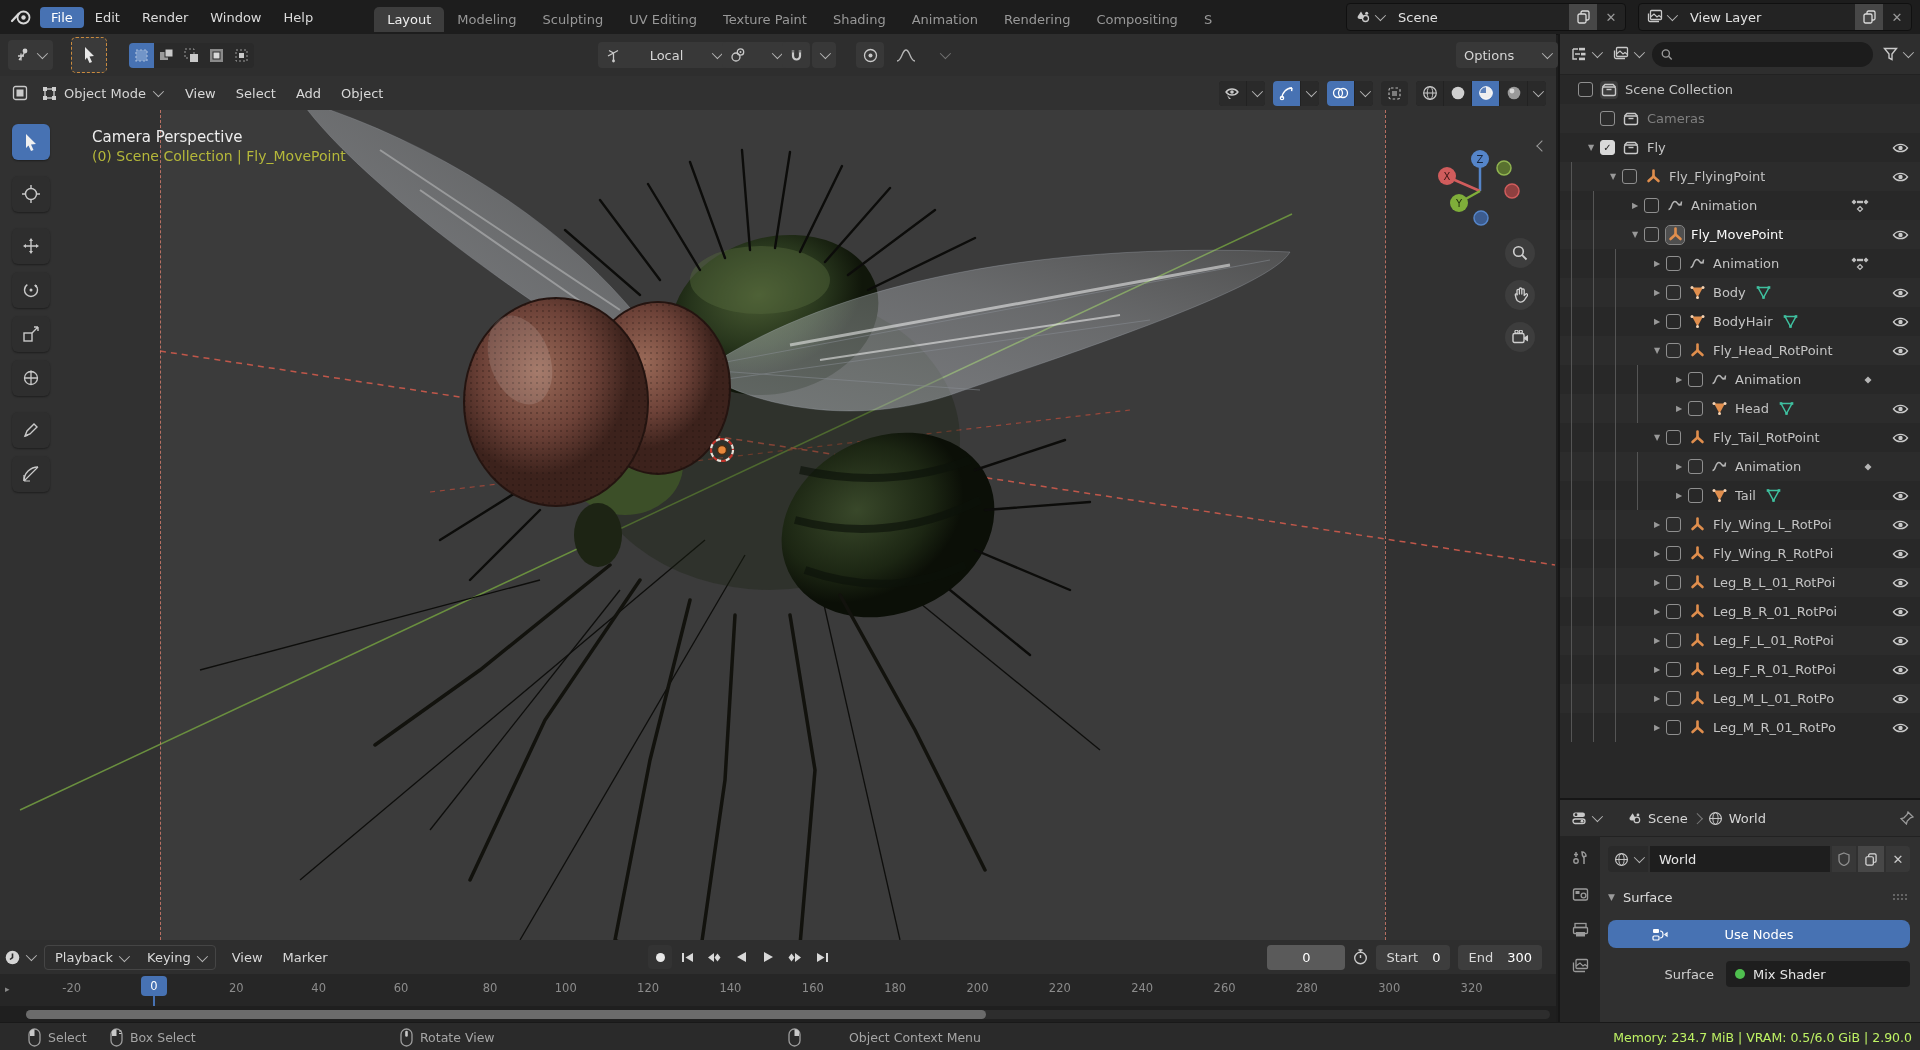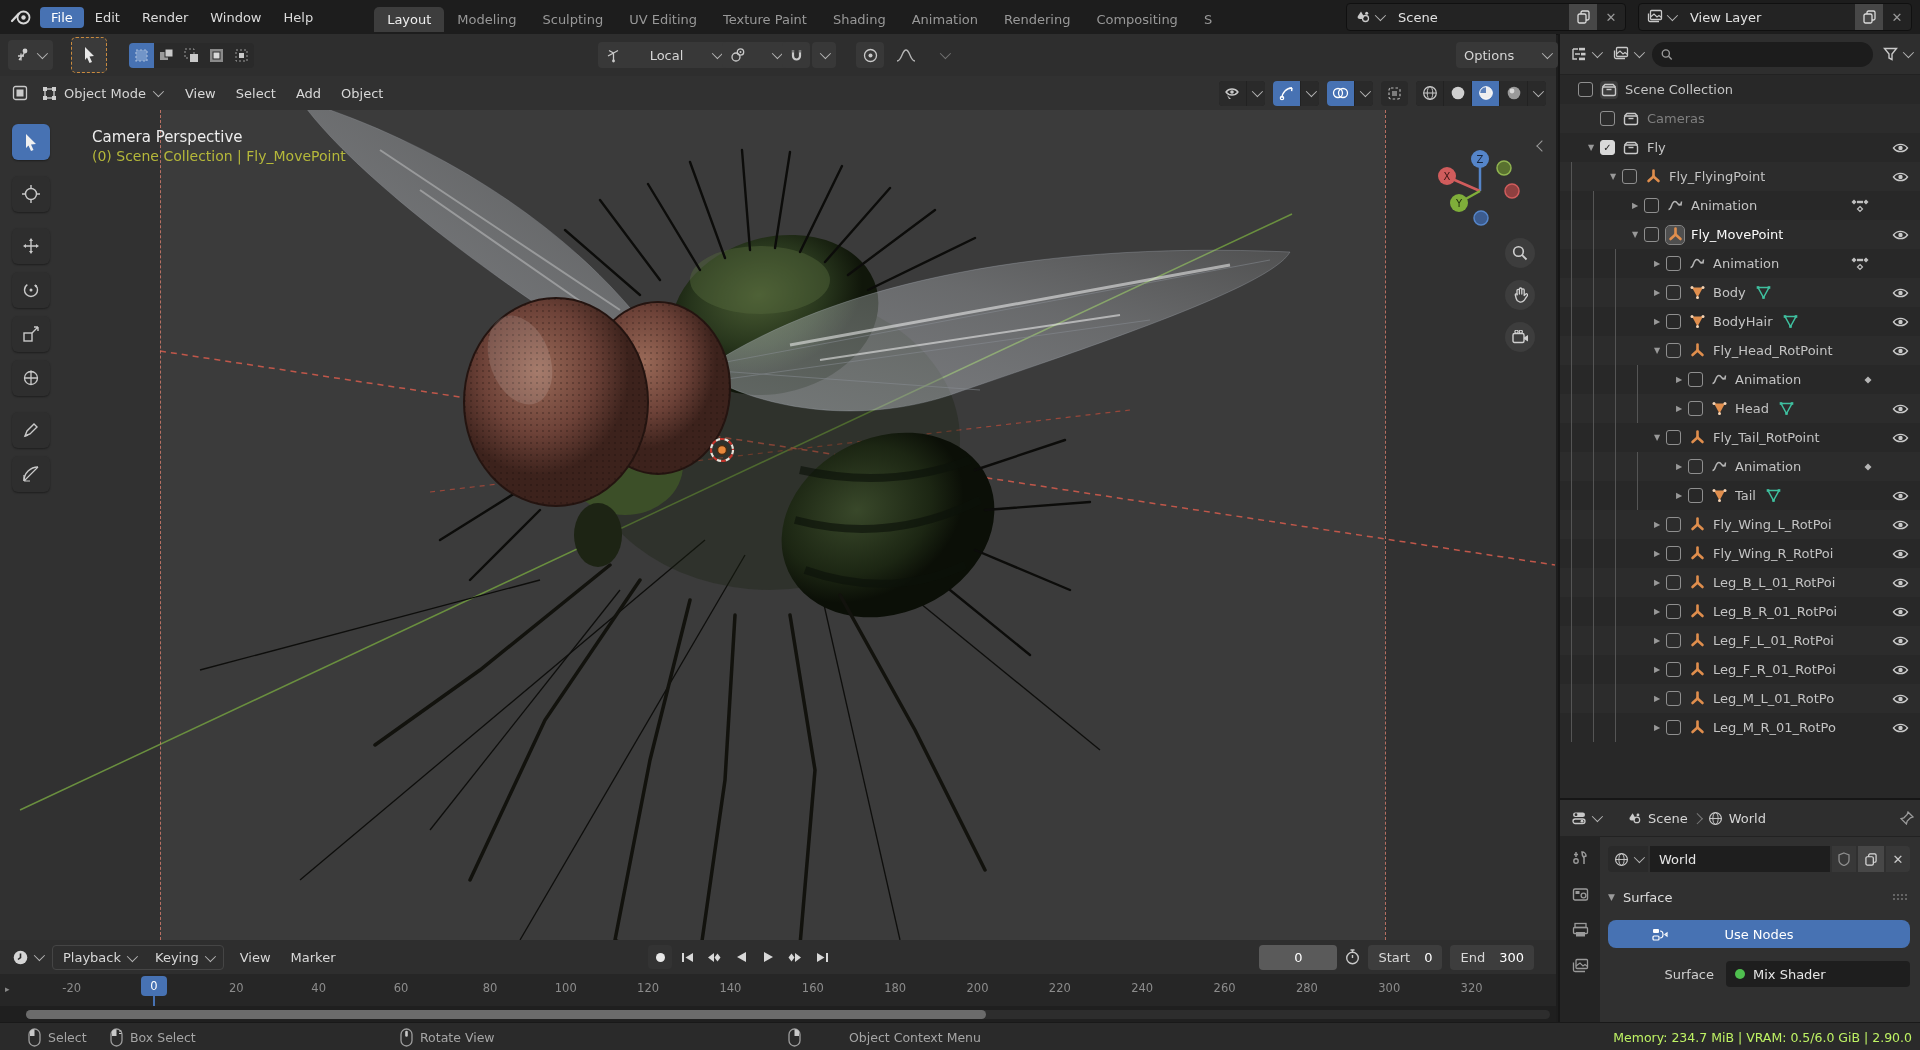--- a/index.html
+++ b/index.html
@@ -78,21 +78,21 @@
   #props-header{height:36px;background:#2e2e2e;display:flex;align-items:center;padding:0 8px;gap:6px;border-bottom:1px solid #222;}
   #props-tabs{position:absolute;left:0;top:36px;width:40px;height:188px;background:#242424;display:flex;flex-direction:column;
               align-items:center;padding-top:14px;gap:20px;}
   #props-body{position:absolute;left:40px;top:36px;width:322px;height:188px;padding:10px 12px 0 8px;box-sizing:border-box;}
   .field{background:#1e1e1e;border-radius:4px;height:26px;display:flex;align-items:center;padding:0 9px;color:#e6e6e6;}
   .panel-hdr{height:26px;display:flex;align-items:center;gap:8px;color:#dedede;margin-top:12px;}
   #use-nodes{margin-top:10px;height:28px;background:#4772b3;border-radius:8px;color:#fff;display:flex;align-items:center;
              justify-content:center;gap:8px;}
   
   #timeline{left:0;top:940px;width:1556px;height:82px;background:#262626;}
-  #tl-header{height:34px;background:#2e2e2e;display:flex;align-items:center;border-bottom:1px solid #1f1f1f;padding:0 8px;}
+  #tl-header{height:34px;background:#2e2e2e;display:flex;align-items:center;border-bottom:1px solid #1f1f1f;padding:0 0;}
   .tl-menu{padding:4px 10px;color:#d8d8d8;white-space:nowrap;}
   #tl-menu-box{display:flex;border:1px solid #454545;border-radius:4px;margin:0 6px;}
   .tbtn{width:24px;height:24px;display:flex;align-items:center;justify-content:center;}
   .numfield{background:#3d3d3d;border-radius:4px;height:25px;display:flex;align-items:center;padding:0 10px;gap:14px;color:#d8d8d8;}
   #ruler{position:absolute;left:0;top:34px;width:1556px;height:32px;background:#262626;border-bottom:1px solid #1c1c1c;}
   .tick{position:absolute;top:7px;transform:translateX(-50%);font-size:11.5px;color:#8c8c8c;}
   #playhead{position:absolute;top:2px;width:26px;height:20px;background:#4772b3;border-radius:4px;color:#fff;
             font-size:11.5px;display:flex;align-items:center;justify-content:center;transform:translateX(-50%);}
   #playline{position:absolute;top:21px;width:2px;height:11px;background:#4772b3;transform:translateX(-50%);}
   #tl-scroll{position:absolute;left:0;top:66px;width:1556px;height:16px;background:#1f1f1f;}

